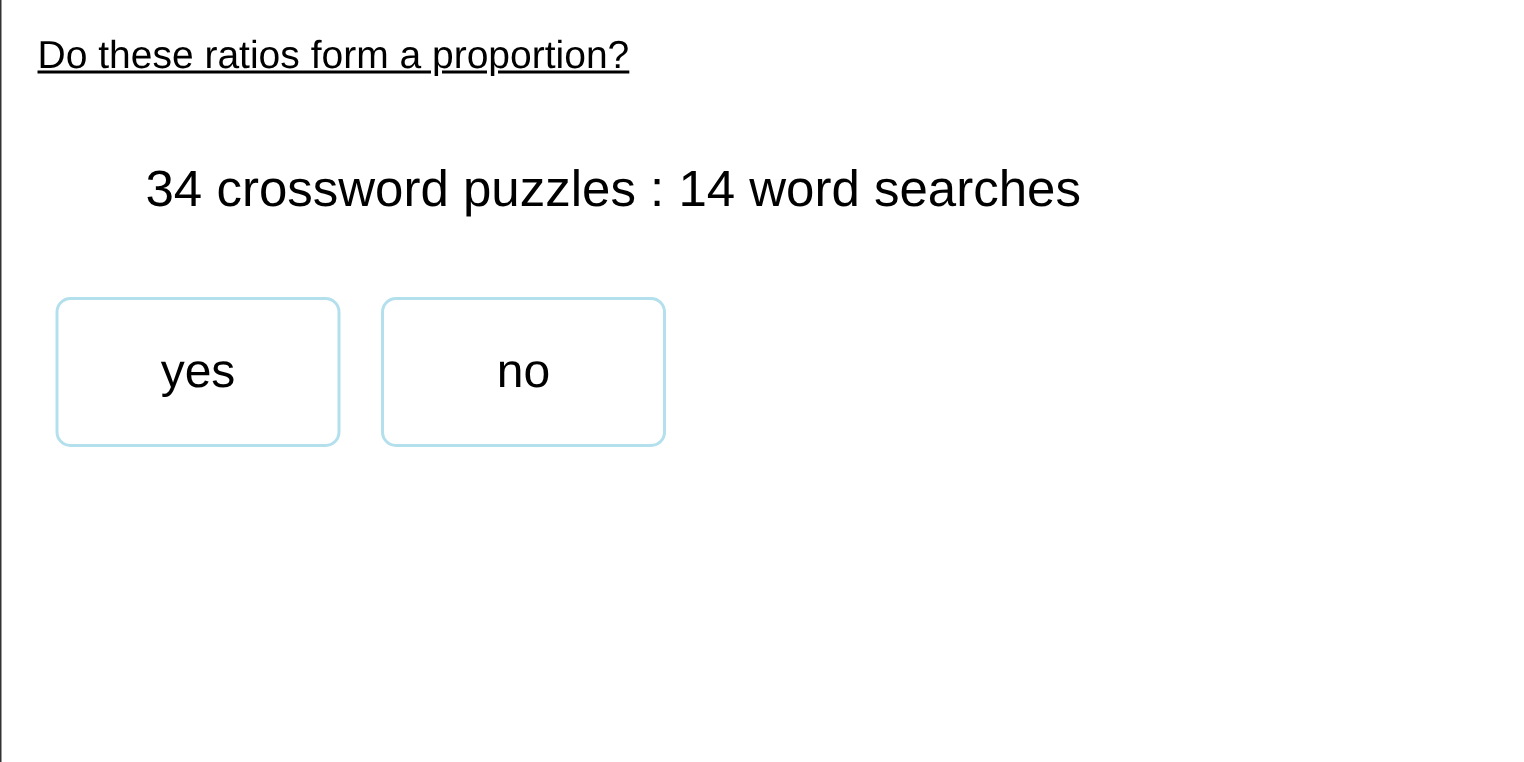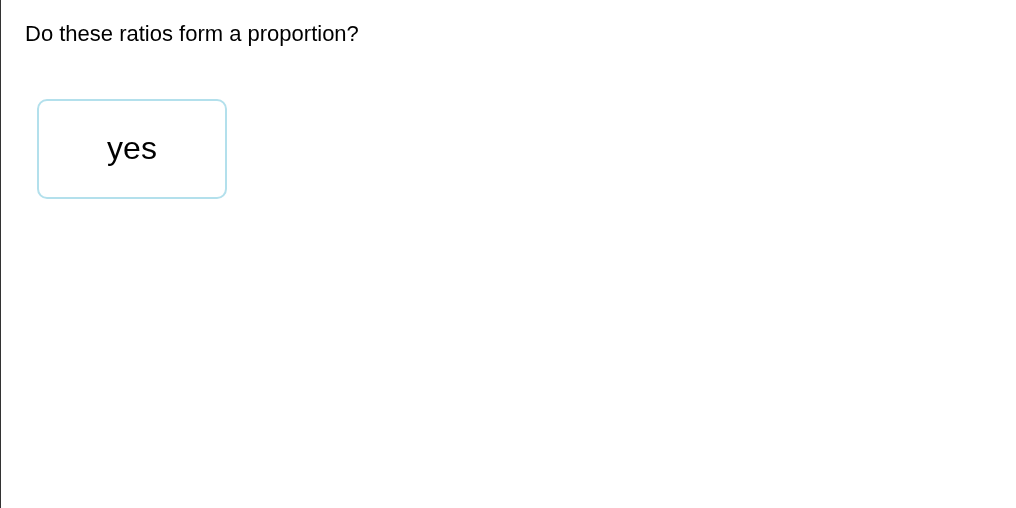--- a/index.html
+++ b/index.html
@@ -10,23 +10,24 @@
     body {
       font-family: Verdana, Geneva, sans-serif;
       background: #ffffff;
       padding: 20px 24px;
       width: 1016px;
       height: 508px;
       color: #000000;
       border-left: 1px solid #333;
     }
     .question {
-      font-size: 22px;
+      font-size: 26px;
       margin-bottom: 50px;
       line-height: 1.3;
+      text-decoration: underline;
     }
     .ratios {
       margin-left: 72px;
       margin-bottom: 48px;
     }
     .ratio-line {
       font-size: 34px;
       margin-bottom: 50px;
       line-height: 1.3;
     }
@@ -49,17 +50,19 @@
       align-items: center;
       justify-content: center;
     }
   </style>
 </head>
 <body>
 
 <div class="question">Do these ratios form a proportion?</div>
 
 <div class="ratios">
+  <div class="ratio-line">34 crossword puzzles : 14 word searches</div>
 </div>
 
 <div class="answers">
   <button class="answer-button">yes</button>
+  <button class="answer-button">no</button>
 </div>
 
 </body></html>

